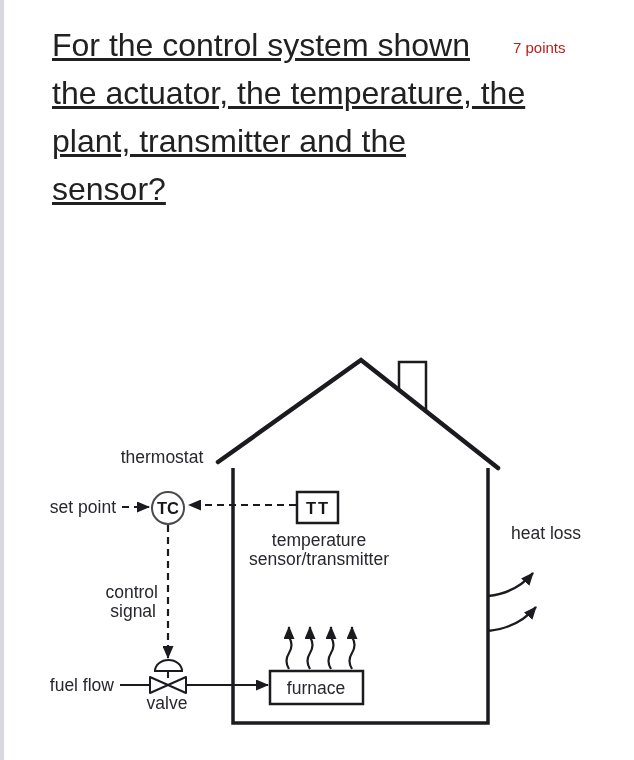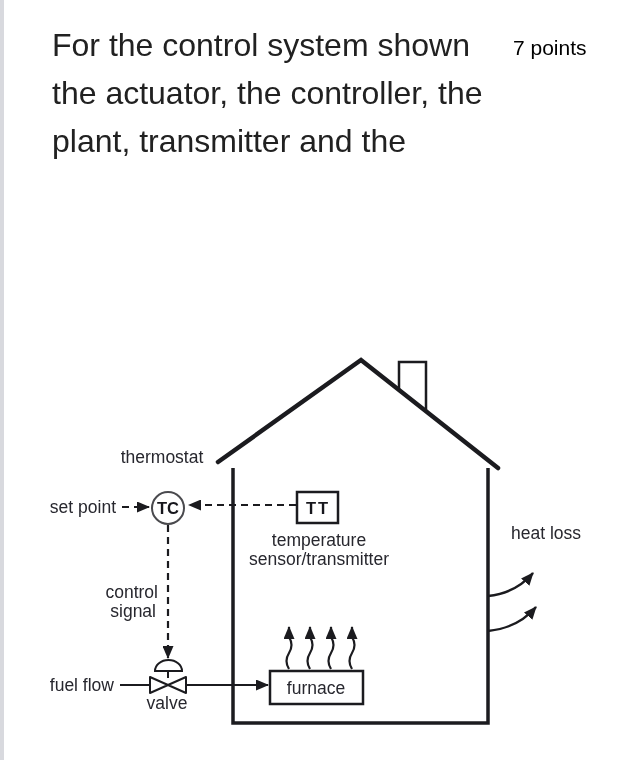--- a/index.html
+++ b/index.html
@@ -10,46 +10,47 @@
   }
   .left-edge{
     position:absolute;left:0;top:0;width:4px;height:760px;
     background:#d8d9de;
   }
   .question-block{
     position:absolute;left:52px;top:21px;width:460px;
     color:#212121;font-size:32px;line-height:48px;font-weight:400;
     letter-spacing:0;
   }
-  .question-block .qline{white-space:nowrap;}
+  .question-block .qline{white-space:nowrap;text-decoration:underline;}
   .points{
     position:absolute;left:513px;top:37px;
-    color:#000000;font-size:21px;line-height:22px;
+    color:#b91c1c;font-size:15px;line-height:22px;
   }
   .diagram{position:absolute;left:0;top:335px;}
   .dg-label{
     font-family:"Liberation Sans", sans-serif;
     font-size:17.5px;fill:#27272e;
   }
   .dg-sym{
     font-family:"Liberation Sans", sans-serif;
     font-weight:bold;fill:#16161c;
   }
   .ln{stroke:#1b1b1f;fill:none;}
   .dashed{stroke-dasharray:7 5;}
 </style>
 </head>
 <body>
 
 <div class="left-edge"></div>
 
 <div class="question-block">
   <div class="qline">For the control system shown</div>
-  <div class="qline">the actuator, the controller, the</div>
+  <div class="qline">the actuator, the temperature, the</div>
   <div class="qline">plant, transmitter and the</div>
+  <div class="qline">sensor?</div>
 </div>
 
 <div class="points">7 points</div>
 
 <svg class="diagram" width="634" height="425" viewBox="0 0 634 425" xmlns="http://www.w3.org/2000/svg">
   <defs>
     <marker id="arr" markerUnits="userSpaceOnUse" markerWidth="13" markerHeight="11" viewBox="0 0 13 11" refX="12" refY="5.5" orient="auto">
       <path d="M0,0 L13,5.5 L0,11 Z" fill="#1b1b1f"></path>
     </marker>
   </defs>

